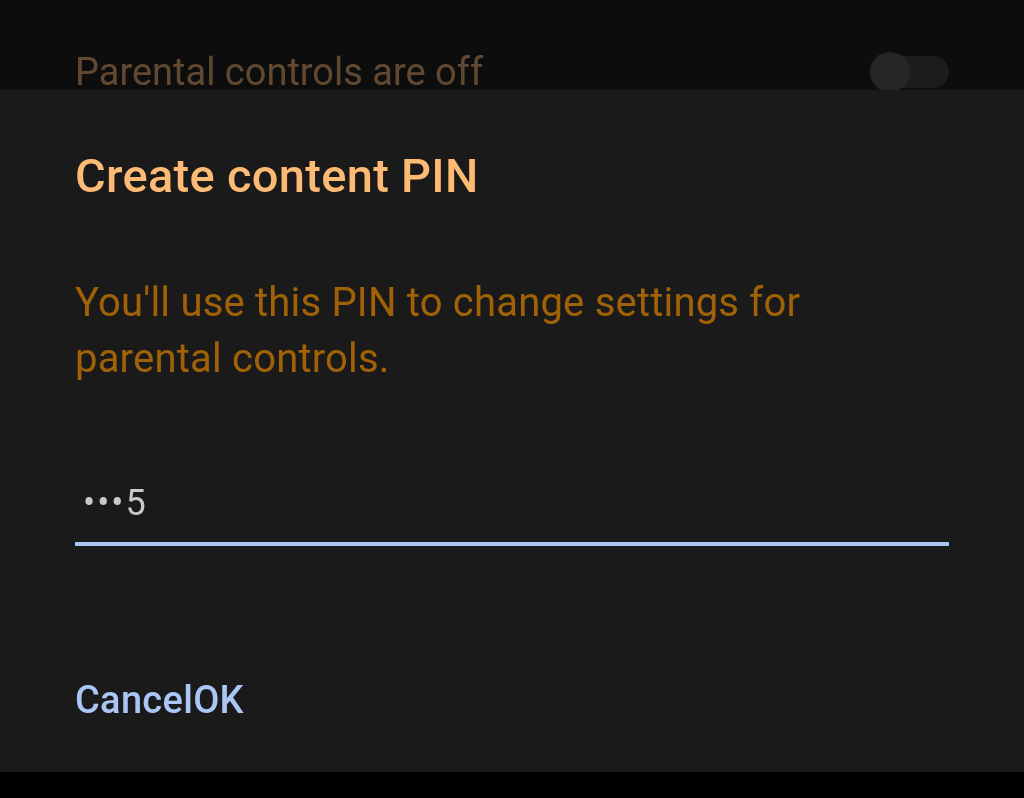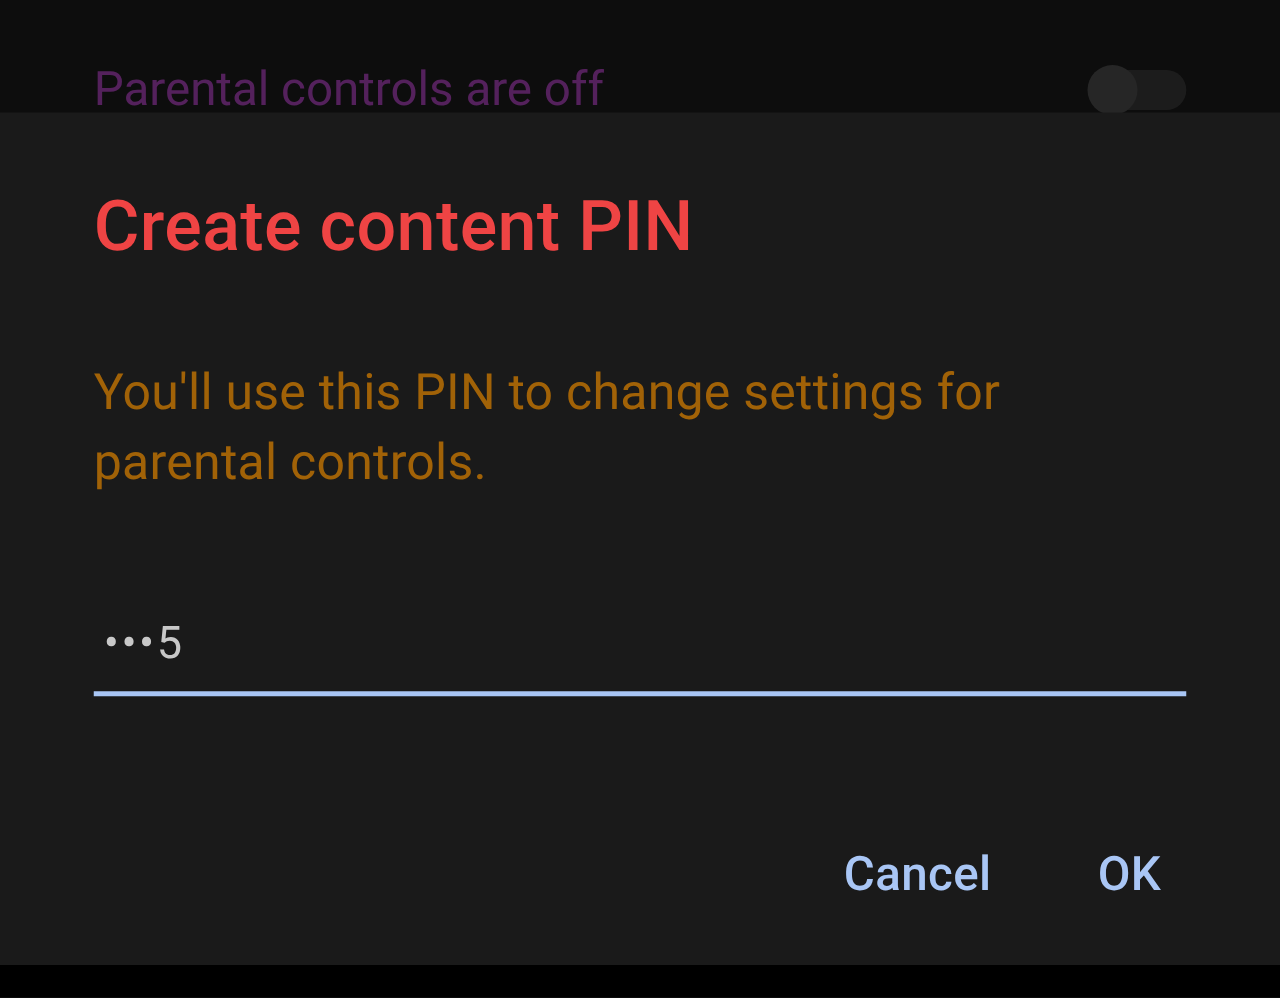--- a/index.html
+++ b/index.html
@@ -24,21 +24,21 @@
       background: #0d0d0d;
       padding: 50px 75px;
     }
     .bg-setting-row {
       display: flex;
       justify-content: space-between;
       align-items: center;
       opacity: 0.35;
     }
     .bg-setting-label {
-      color: #d946ef;
+      color: #fdba74;
       font-size: 38px;
       font-weight: 400;
     }
     .toggle-switch {
       width: 75px;
       height: 32px;
       background: #3a3a3a;
       border-radius: 16px;
       position: relative;
     }
@@ -56,22 +56,22 @@
       top: 90px;
       left: 0;
       width: 100%;
       height: 682px;
       background: #1a1a1a;
       padding: 58px 75px 50px 75px;
       display: flex;
       flex-direction: column;
     }
     .dialog-title {
-      color: #ef4444;
-      font-size: 56px;
+      color: #fdba74;
+      font-size: 47px;
       font-weight: 500;
       letter-spacing: 0.3px;
       margin-bottom: 72px;
     }
     .dialog-body {
       color: #a16207;
       font-size: 40px;
       font-weight: 400;
       line-height: 1.4;
       letter-spacing: 0.2px;
@@ -89,22 +89,21 @@
       color: #c8c8c8;
       font-size: 36px;
       font-weight: 400;
       padding: 0 8px 18px 8px;
       outline: none;
       letter-spacing: 2px;
       font-family: inherit;
     }
     .dialog-actions {
       display: flex;
-      justify-content: flex-end;
-      gap: 85px;
+      justify-content: flex-start;
       padding-top: 40px;
       padding-right: 20px;
     }
     .dialog-button {
       background: transparent;
       border: none;
       color: #a9c6f5;
       font-size: 38px;
       font-weight: 500;
       cursor: pointer;

